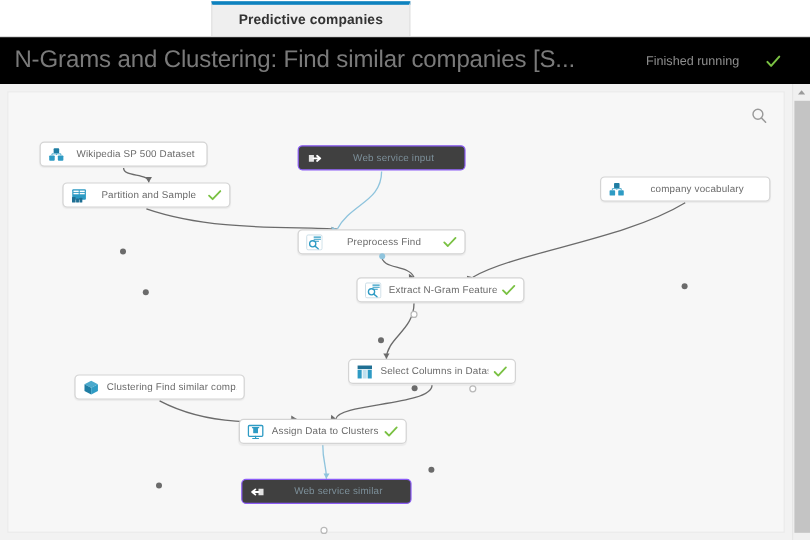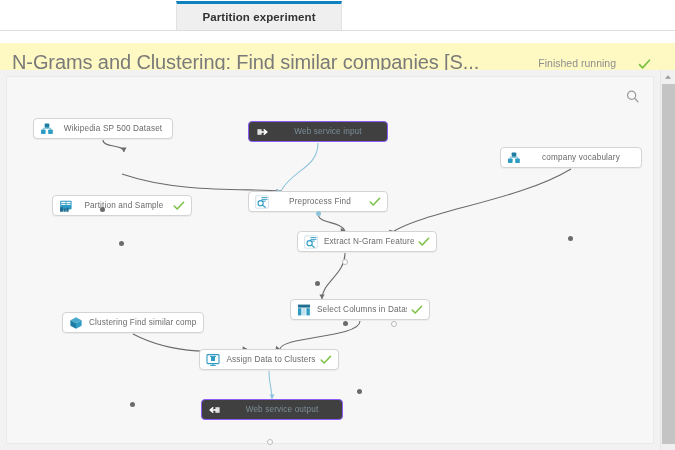--- a/index.html
+++ b/index.html
@@ -58,23 +58,23 @@
     width: 166px;
     background: #efefef;
     color: #333333;
     font-weight: bold;
     border-top: 3px solid #0d82bf;
   }
 
   
   .titlebar {
     position: absolute;
-    left: 0; top: 43px;
+    left: 0; top: 31px;
     width: 675px; height: 39px;
-    background: #fef9c3;
+    background: #000000;
     border-bottom: 1px solid #e7e7e7;
   }
   .exp-title {
     position: absolute;
     left: 12px; top: 8px;
     width: 535px;
     font-size: 20px;
     color: #7a7a7a;
     font-weight: normal;
     white-space: nowrap;
@@ -210,21 +210,21 @@
     pointer-events: none;
   }
 </style>
 </head>
 <body>
 
 <div id="app">
 
   <div class="tabbar">
     <div class="tab active">
-      <span>Partition experiment</span>
+      <span>Predictive companies</span>
     </div>
     <div class="tabbar-underline"></div>
   </div>
 
   <div class="titlebar">
     <div class="exp-title">N-Grams and Clustering: Find similar companies [S...</div>
     <div class="status-wrap">
       <span class="status-text">Finished running</span>
       <span class="check">
         <svg width="13" height="13" viewBox="0 0 13 13">
@@ -287,21 +287,21 @@
           <rect x="1" y="7.5" width="4.6" height="4.4" rx=".7" fill="#2e9bc4"></rect>
           <rect x="8.2" y="7.5" width="4.6" height="4.4" rx=".7" fill="#2e9bc4"></rect>
           <rect x="4.7" y="1.6" width="4.6" height="4.2" rx=".7" fill="#1f7da3"></rect>
           <path d="M7 5.9 v1.3 M3.3 7.3 v-1.1 h7.4 v1.1" stroke="#4aa9cc" stroke-width=".8" fill="none"></path>
         </svg>
       </span>
       <span class="node-label">Wikipedia SP 500 Dataset</span>
     </div>
     <div class="port filled" style="left:100px; top:137px;"></div>
 
-    <div class="node" style="left:52px; top:82px; width:140px;margin-top:43px;">
+    <div class="node" style="left:52px; top:82px; width:140px;">
       <span class="node-icon">
         <svg width="14" height="14" viewBox="0 0 14 14">
           <rect x="1.2" y="1.8" width="11.4" height="8.6" rx=".8" fill="#2e9bc4"></rect>
           <rect x="2.2" y="2.8" width="4.4" height="1.3" fill="#ffffff"></rect>
           <rect x="7.4" y="2.8" width="4.2" height="1.3" fill="#ffffff"></rect>
           <rect x="2.2" y="4.8" width="4.4" height="1.1" fill="#ffffff"></rect>
           <rect x="7.4" y="4.8" width="4.2" height="1.1" fill="#ffffff"></rect>
           <rect x="1.0" y="8.2" width="3.0" height="4.6" rx=".5" fill="#1f6f93"></rect>
           <rect x="4.4" y="9.4" width="2.4" height="3.4" rx=".5" fill="#1f6f93"></rect>
           <rect x="7.2" y="8.8" width="2.4" height="4.0" rx=".5" fill="#1f6f93"></rect>
@@ -425,21 +425,21 @@
     </div>
     <div class="port hollow" style="left:267px; top:369px;"></div>
 
     <div class="node web" style="left:201px; top:329px; width:142px;">
       <span class="node-icon">
         <svg width="14" height="14" viewBox="0 0 14 14">
           <path d="M7.4 4.2 h4.2 v5.6 h-4.2 z" fill="#ffffff" opacity=".85"></path>
           <path d="M7.8 7 h-5.2 M4.8 4.8 L2.1 7 L4.8 9.2" stroke="#ffffff" stroke-width="1.5" fill="none" stroke-linecap="round" stroke-linejoin="round"></path>
         </svg>
       </span>
-      <span class="node-label">Web service output</span>
+      <span class="node-label">Web service similar</span>
     </div>
 
   </div>
 
   <div class="vscroll">
     <div class="vscroll-up">
       <svg width="8" height="6" viewBox="0 0 8 6">
         <path d="M4 1.2 L7 4.8 L1 4.8 z" fill="#9b9b9b"></path>
       </svg>
     </div>

